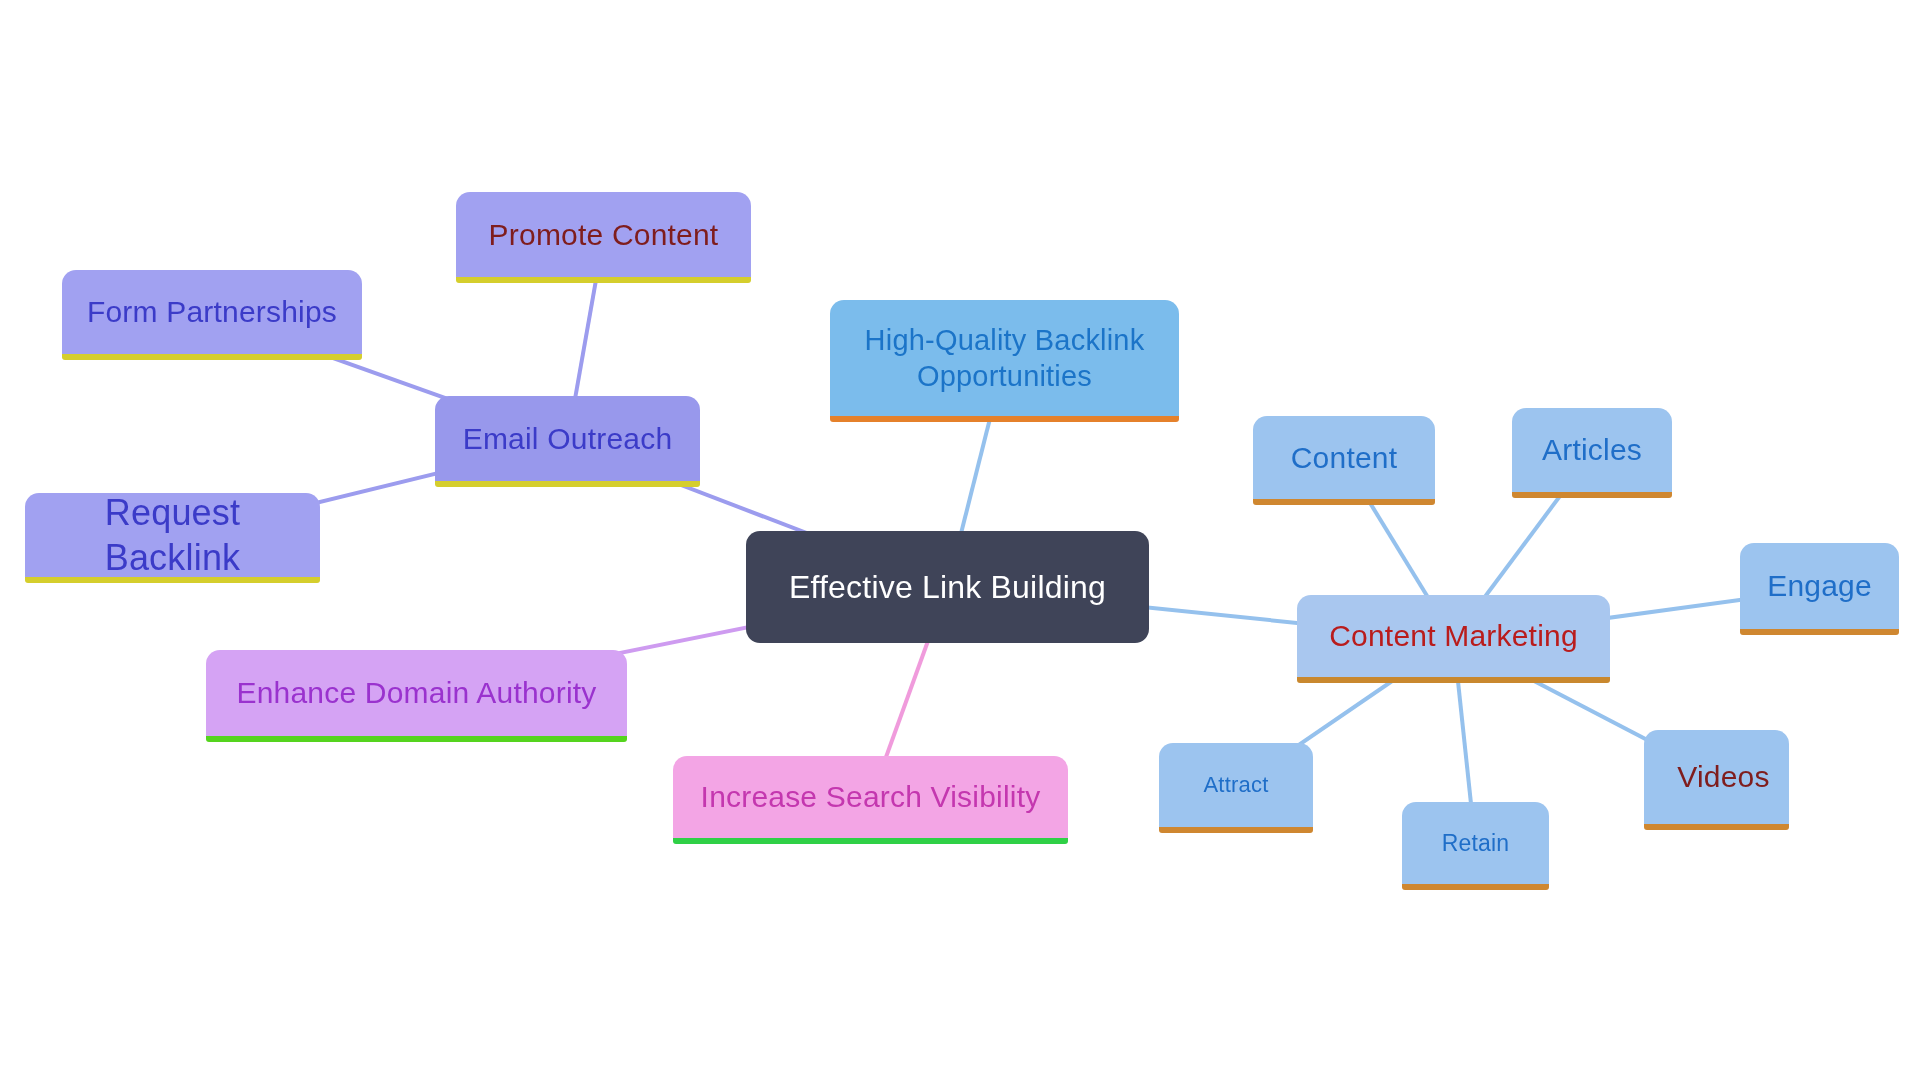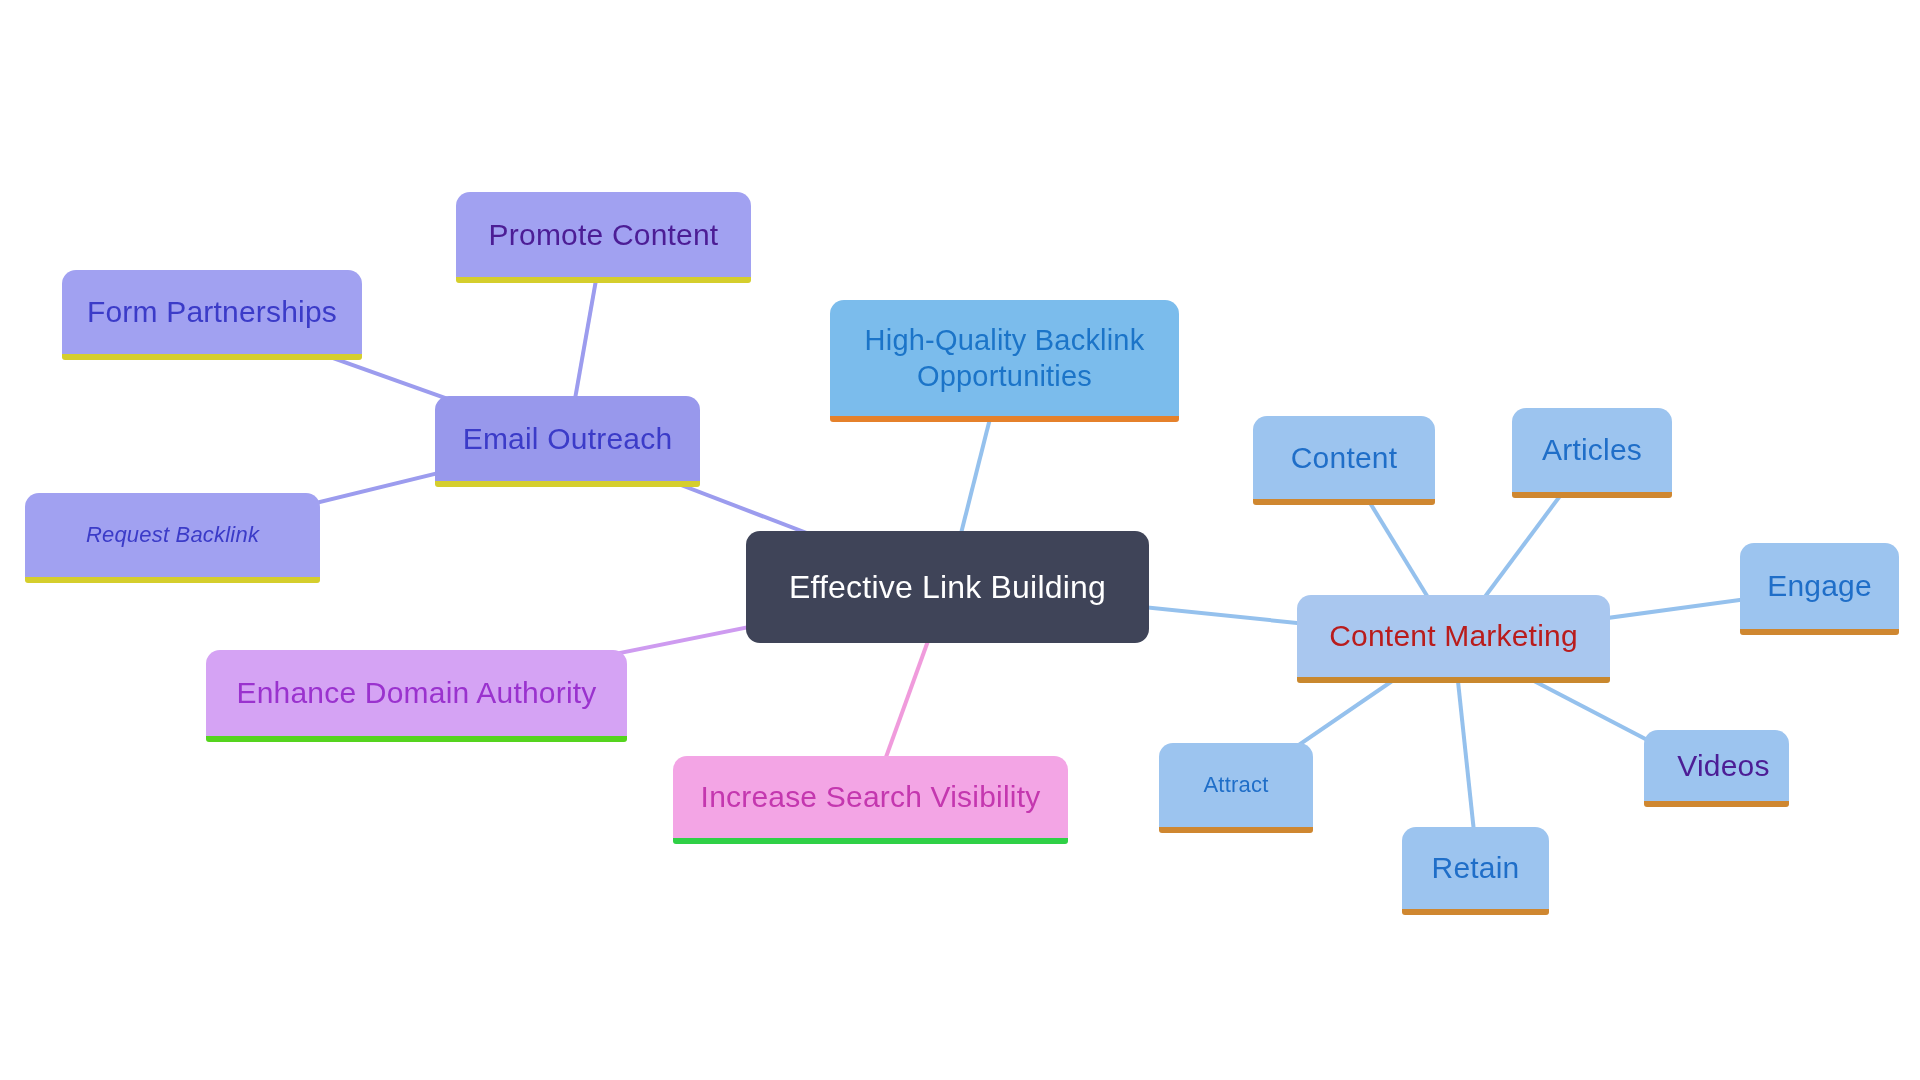--- a/index.html
+++ b/index.html
@@ -59,25 +59,25 @@
       <line x1="1453.5" y1="639" x2="1592" y2="453" stroke="#95C1ED" stroke-width="4"></line>
       <line x1="1453.5" y1="639" x2="1819.5" y2="589" stroke="#95C1ED" stroke-width="4"></line>
       <line x1="1453.5" y1="639" x2="1716.5" y2="776" stroke="#95C1ED" stroke-width="4"></line>
       <line x1="1453.5" y1="639" x2="1475.5" y2="846" stroke="#95C1ED" stroke-width="4"></line>
       <line x1="1453.5" y1="639" x2="1236" y2="788" stroke="#95C1ED" stroke-width="4"></line>
     </svg>
 
 <div class="node root" style="left: 746px; top: 531px; width: 403px; height: 112px; background: rgb(63, 68, 88); color: rgb(255, 255, 255); font-size: 32px;">Effective Link Building</div>
     <div class="node" style="left: 830px; top: 300px; width: 349px; height: 122px; background: rgb(123, 188, 236); color: rgb(27, 116, 200); font-size: 29px; border-bottom-color: rgb(229, 129, 43);">High-Quality Backlink Opportunities</div>
     <div class="node" style="left: 435px; top: 396px; width: 265px; height: 91px; background: rgb(152, 152, 236); color: rgb(59, 59, 200); font-size: 30px; border-bottom-color: rgb(213, 206, 45);">Email Outreach</div>
-    <div class="node" style="left: 456px; top: 192px; width: 295px; height: 91px; background: rgb(161, 161, 241); color: #4c1d95; font-size: 30px; border-bottom-color: rgb(213, 206, 45);">Promote Content</div>
+    <div class="node" style="left: 456px; top: 192px; width: 295px; height: 91px; background: rgb(161, 161, 241); color: #7f1d1d; font-size: 30px; border-bottom-color: rgb(213, 206, 45);">Promote Content</div>
     <div class="node" style="left: 62px; top: 270px; width: 300px; height: 90px; background: rgb(161, 161, 241); color: rgb(59, 59, 200); font-size: 30px; border-bottom-color: rgb(213, 206, 45);">Form Partnerships</div>
-    <div class="node" style="left: 25px; top: 493px; width: 295px; height: 90px; background: rgb(161, 161, 241); color: rgb(59, 59, 200); font-size: 22px; border-bottom-color: rgb(213, 206, 45); font-style: italic;">Request Backlink</div>
+    <div class="node" style="left: 25px; top: 493px; width: 295px; height: 90px; background: rgb(161, 161, 241); color: rgb(59, 59, 200); font-size: 36px; border-bottom-color: rgb(213, 206, 45);">Request Backlink</div>
     <div class="node" style="left: 206px; top: 650px; width: 421px; height: 92px; background: rgb(213, 163, 244); color: rgb(154, 50, 206); font-size: 30px; border-bottom-color: rgb(85, 212, 30);">Enhance Domain Authority</div>
     <div class="node" style="left: 673px; top: 756px; width: 395px; height: 88px; background: rgb(243, 165, 229); color: rgb(196, 55, 175); font-size: 30px; border-bottom-color: rgb(47, 208, 70);">Increase Search Visibility</div>
     <div class="node" style="left: 1297px; top: 595px; width: 313px; height: 88px; background: rgb(169, 199, 239); color: #b91c1c; font-size: 30px; border-bottom-color: rgb(201, 136, 46);">Content Marketing</div>
     <div class="node" style="left: 1253px; top: 416px; width: 182px; height: 89px; background: rgb(156, 196, 239); color: rgb(31, 110, 200); font-size: 30px; border-bottom-color: rgb(207, 135, 48);">Content</div>
     <div class="node" style="left: 1512px; top: 408px; width: 160px; height: 90px; background: rgb(156, 196, 239); color: rgb(31, 110, 200); font-size: 30px; border-bottom-color: rgb(207, 135, 48);">Articles</div>
     <div class="node" style="left: 1740px; top: 543px; width: 159px; height: 92px; background: rgb(156, 196, 239); color: rgb(31, 110, 200); font-size: 30px; border-bottom-color: rgb(207, 135, 48);">Engage</div>
     <div class="node" style="left: 1159px; top: 743px; width: 154px; height: 90px; background: rgb(156, 196, 239); color: rgb(31, 110, 200); font-size: 22px; border-bottom-color: rgb(207, 135, 48);">Attract</div>
-    <div class="node" style="left: 1402px; top: 802px; width: 147px; height: 88px; background: rgb(156, 196, 239); color: rgb(31, 110, 200); font-size: 30px; border-bottom-color: rgb(207, 135, 48); margin-top: 25px;">Retain</div>
-    <div class="node" style="left: 1644px; top: 730px; width: 145px; height: 77px; background: rgb(156, 196, 239); color: #4c1d95; font-size: 30px; border-bottom-color: rgb(207, 135, 48); padding-left: 24px;">Videos</div>
+    <div class="node" style="left: 1402px; top: 802px; width: 147px; height: 88px; background: rgb(156, 196, 239); color: rgb(31, 110, 200); font-size: 23px; border-bottom-color: rgb(207, 135, 48);">Retain</div>
+    <div class="node" style="left: 1644px; top: 730px; width: 145px; height: 100px; background: rgb(156, 196, 239); color: #7f1d1d; font-size: 30px; border-bottom-color: rgb(207, 135, 48); padding-left: 24px;">Videos</div>
   </div>
 
 </body></html>

